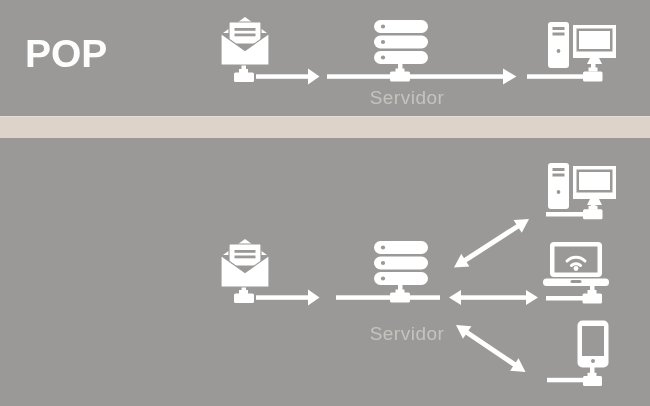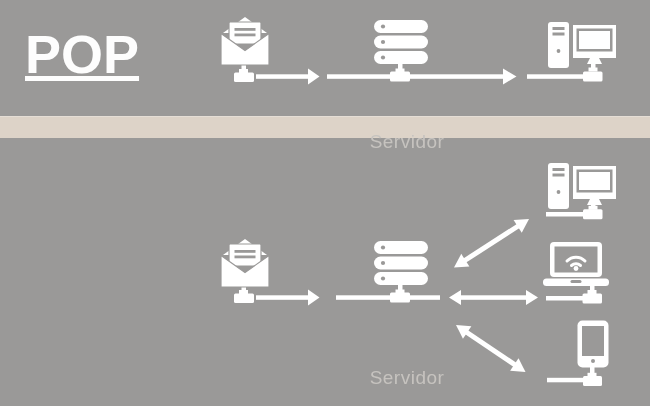--- a/index.html
+++ b/index.html
@@ -13,27 +13,27 @@
   #canvas{
     position:relative;width:650px;height:406px;overflow:hidden;
     font-family:"Liberation Sans",sans-serif;background:var(--background);
   }
   .strip{position:absolute;left:0;width:650px;background:var(--background);}
   #pop-strip{top:0;height:116px;}
   #divider{position:absolute;left:0;top:116px;width:650px;height:22px;background:var(--divider);border-top:1px solid rgba(255,255,255,0.25);}
   #imap-strip{top:138px;height:268px;}
   .proto-title{
     position:absolute;color:var(--title-text);font-weight:700;
-    font-size:54px;line-height:60px;letter-spacing:0px;text-decoration:underline;
+    font-size:39px;line-height:60px;letter-spacing:0px;
   }
   #pop-title{left:25px;top:24px;}
   #imap-title{left:25px;top:242px;}
   .servidor{
     position:absolute;width:130px;text-align:center;
-    color:var(--muted-label);font-size:19px;font-weight:400;letter-spacing:0.5px;margin-top:44px;
+    color:var(--muted-label);font-size:19px;font-weight:400;letter-spacing:0.5px;
   }
   #pop-servidor{left:342px;top:87px;}
   #imap-servidor{left:342px;top:323px;}
   .ic{position:absolute;color:var(--icon);display:block;}
   .ic *{fill:currentColor;}
   .ic .d{fill:var(--background);}
   .ic .o{stroke:var(--background);stroke-width:1.2px;}
   .ic .s{fill:none;stroke:currentColor;stroke-width:3px;stroke-linecap:round;}
   #connector-overlay{position:absolute;left:0;top:0;color:var(--icon);}
   #connector-overlay rect,#connector-overlay polygon{fill:currentColor;}

